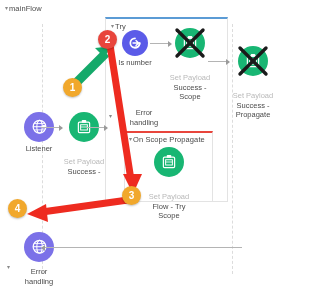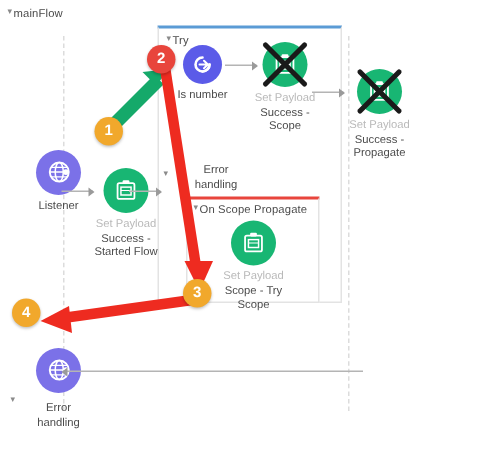--- a/index.html
+++ b/index.html
@@ -36,21 +36,21 @@
   
   .node{position:absolute;width:70px;text-align:center;}
   .disc{
     width:30px;height:30px;border-radius:50%;margin:0 auto;position:relative;
     display:flex;align-items:center;justify-content:center;
   }
   .disc.sm{width:26px;height:26px;}
   .disc.purple{background:#7b71e8;}
   .disc.indigo{background:#5b5be8;}
   .disc.green{background:#18b673;}
-  .node-title{font-size:7.5px;color:#b9b9b9;margin-top:2px;line-height:9.5px;}
+  .node-title{font-size:7.5px;color:#b9b9b9;margin-top:15px;line-height:9.5px;}
   .node-sub{font-size:7.5px;color:#4b4b4b;line-height:9.5px;}
   .node-name{font-size:7.5px;color:#4b4b4b;line-height:9.5px;margin-top:2px;}
 
   
   .xmark{position:absolute;left:-5px;top:-5px;width:40px;height:40px;pointer-events:none;}
 
   
   .conn{position:absolute;height:1px;background:#b4b4b4;}
   .conn:after{
     content:"";position:absolute;right:-1px;top:-2.5px;
@@ -88,21 +88,21 @@
   <div class="scope" id="try-scope"></div>
   <div class="scope-label" id="try-label">
     <span class="twisty">▾</span><span>Try</span>
   </div>
 
   <div class="scope" id="onerror-scope"></div>
   <div class="scope-label" id="onerror-label">
     <span class="twisty">▾</span><span>On Scope Propagate</span>
   </div>
 
-  <div class="node" style="left:4px;top:100px;">
+  <div class="node" style="left:4px;top:112px;">
     <div class="disc purple">
       <svg width="19" height="19" viewBox="0 0 24 24">
         <circle cx="12" cy="11" r="8" fill="none" stroke="#ffffff" stroke-width="1.6"></circle>
         <ellipse cx="12" cy="11" rx="3.4" ry="8" fill="none" stroke="#ffffff" stroke-width="1.3"></ellipse>
         <line x1="4" y1="11" x2="20" y2="11" stroke="#ffffff" stroke-width="1.3"></line>
         <line x1="5.2" y1="7" x2="18.8" y2="7" stroke="#ffffff" stroke-width="1.1"></line>
         <line x1="5.2" y1="15" x2="18.8" y2="15" stroke="#ffffff" stroke-width="1.1"></line>
         <circle cx="17.6" cy="11" r="2.4" fill="#ffffff"></circle>
       </svg>
     </div>
@@ -115,21 +115,20 @@
     <div class="disc green">
       <svg width="18" height="18" viewBox="0 0 24 24">
         <rect x="4.5" y="5.5" width="15" height="14" rx="1.6" fill="none" stroke="#ffffff" stroke-width="1.6"></rect>
         <rect x="9" y="2.8" width="6" height="3.4" rx="1" fill="#ffffff"></rect>
         <rect x="7.5" y="9" width="9" height="7" fill="none" stroke="#ffffff" stroke-width="1.3"></rect>
         <line x1="7.5" y1="12" x2="16.5" y2="12" stroke="#ffffff" stroke-width="1.1"></line>
       </svg>
     </div>
     <div class="node-title">Set Payload</div>
     <div class="node-sub">Success -</div>
-    <div class="node-sub">Started Flow</div>
   </div>
 
   <div class="conn" style="left:86px;top:127px;width:21px;"></div>
 
   <div class="node" style="left:107px;top:30px;width:56px;">
     <div class="disc indigo sm">
       <svg width="16" height="16" viewBox="0 0 24 24">
         <path d="M19 12a7 7 0 1 1-7-7" fill="none" stroke="#ffffff" stroke-width="2.6" stroke-linecap="round"></path>
         <path d="M19 12a7 7 0 0 1-7 7" fill="none" stroke="#ffffff" stroke-width="2.6" stroke-linecap="round"></path>
         <path d="M9 12h8 M13.5 8.2 L17.4 12 L13.5 15.8" fill="none" stroke="#ffffff" stroke-width="2" stroke-linecap="round" stroke-linejoin="round"></path>
@@ -169,21 +168,21 @@
   <div class="node" style="left:138px;top:147px;width:62px;">
     <div class="disc green">
       <svg width="18" height="18" viewBox="0 0 24 24">
         <rect x="4.5" y="5.5" width="15" height="14" rx="1.6" fill="none" stroke="#ffffff" stroke-width="1.6"></rect>
         <rect x="9" y="2.8" width="6" height="3.4" rx="1" fill="#ffffff"></rect>
         <rect x="7.5" y="9" width="9" height="7" fill="none" stroke="#ffffff" stroke-width="1.3"></rect>
         <line x1="7.5" y1="12" x2="16.5" y2="12" stroke="#ffffff" stroke-width="1.1"></line>
       </svg>
     </div>
     <div class="node-title">Set Payload</div>
-    <div class="node-sub">Scope - Try</div>
+    <div class="node-sub">Flow - Try</div>
     <div class="node-sub">Scope</div>
   </div>
 
   <div class="conn" style="left:208px;top:61px;width:21px;"></div>
 
   <div class="node" style="left:222px;top:46px;width:62px;">
     <div class="disc green">
       <svg width="18" height="18" viewBox="0 0 24 24">
         <rect x="4.5" y="5.5" width="15" height="14" rx="1.6" fill="none" stroke="#ffffff" stroke-width="1.6"></rect>
         <rect x="9" y="2.8" width="6" height="3.4" rx="1" fill="#ffffff"></rect>

